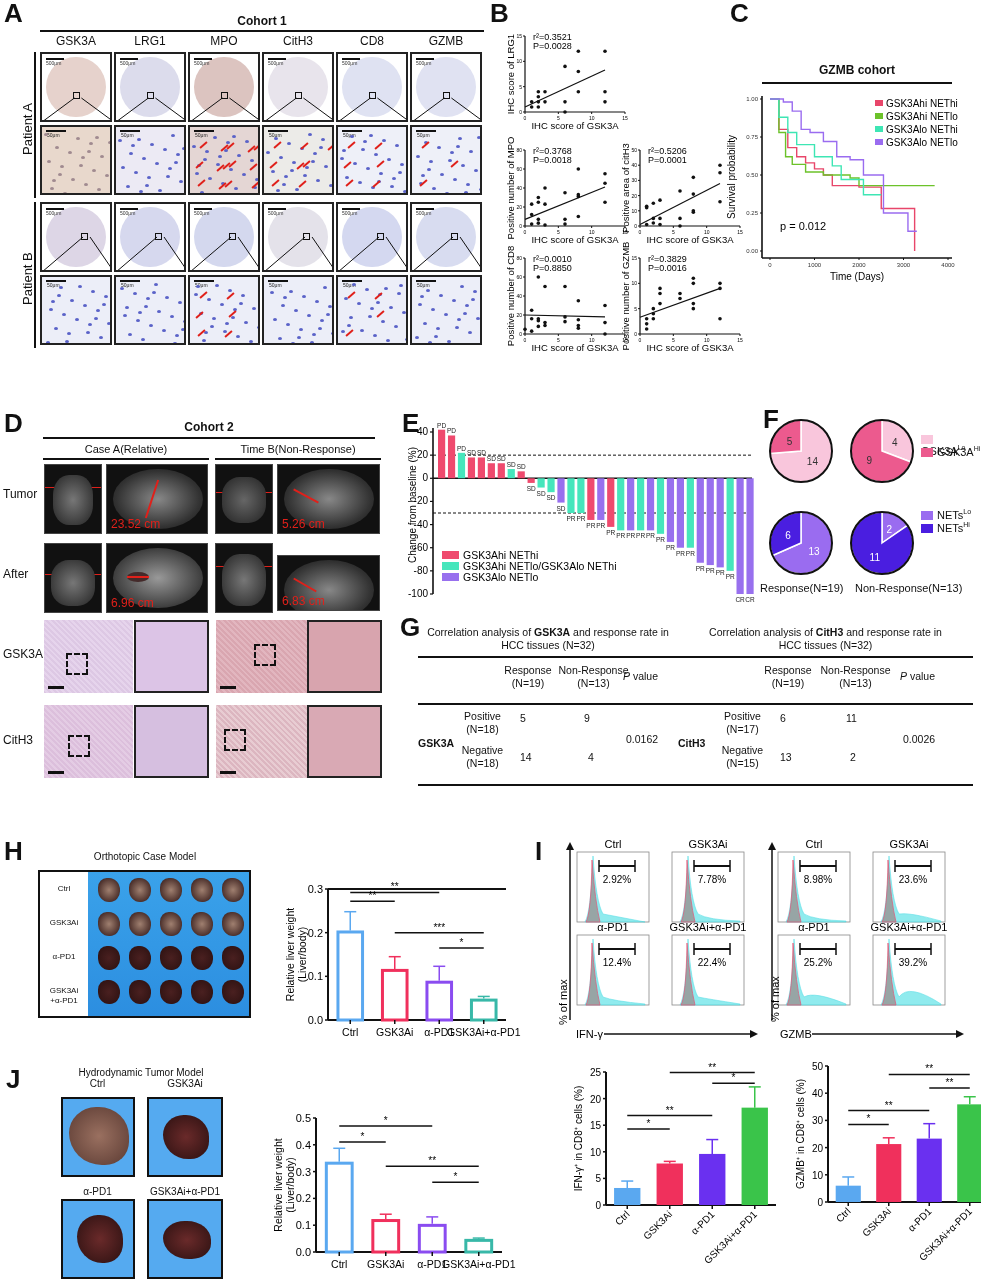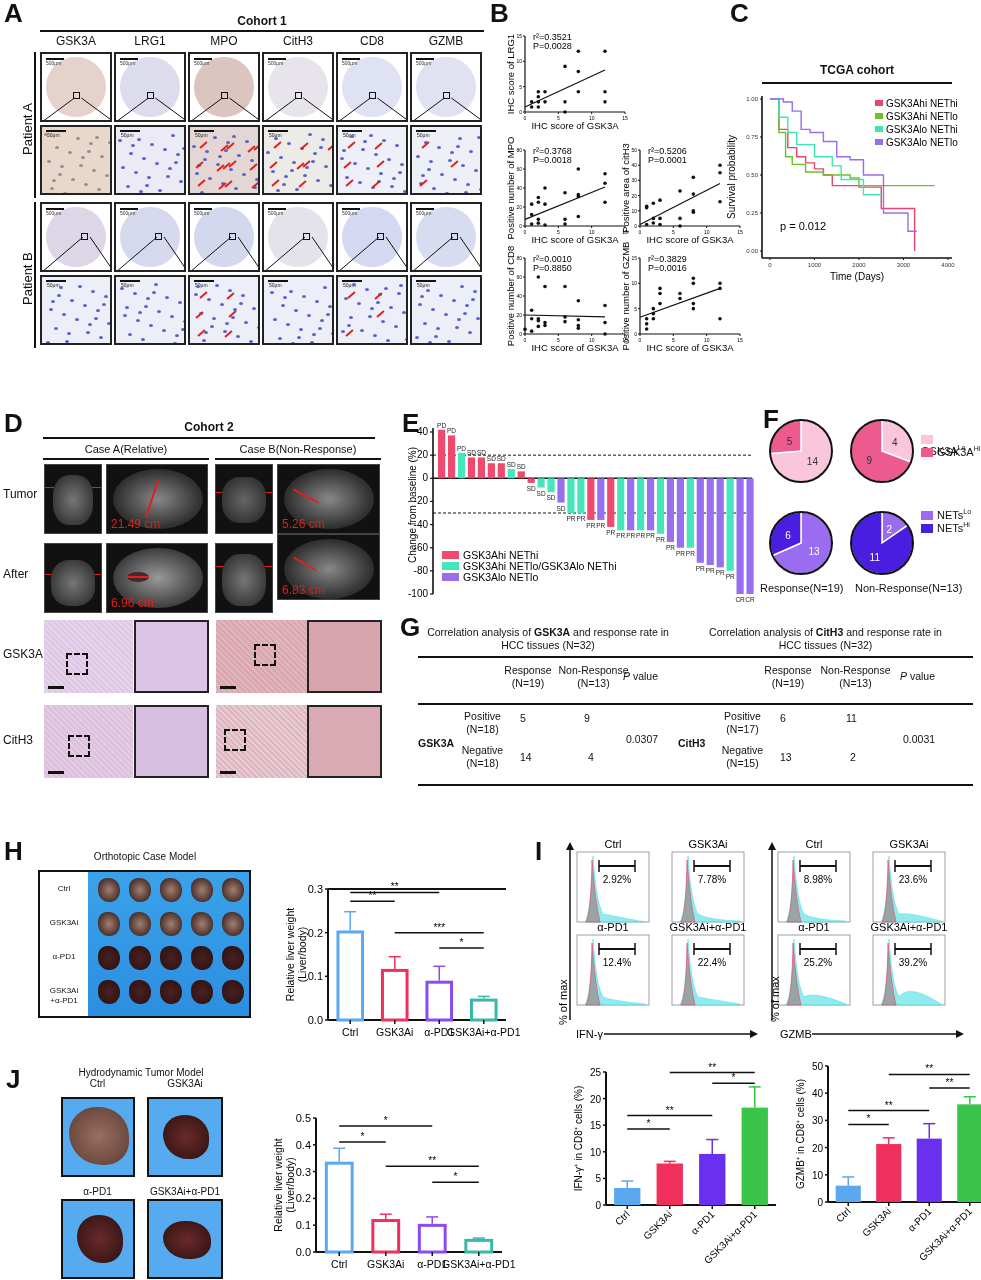--- a/index.html
+++ b/index.html
@@ -740,21 +740,21 @@
       <circle cx="720" cy="318.8" r="1.8" fill="#111"></circle>
       <line x1="640" y1="317.28" x2="720" y2="288.4" stroke="#111" stroke-width="1.2"></line>
       <text x="648" y="262" font-size="9" style="font-family:&quot;Liberation Sans&quot;,sans-serif">r²=0.3829</text>
       <text x="648" y="271" font-size="9" style="font-family:&quot;Liberation Sans&quot;,sans-serif">P=0.0016</text>
       <text x="690" y="351" font-size="9.5" text-anchor="middle" style="font-family:&quot;Liberation Sans&quot;,sans-serif">IHC score of GSK3A</text>
       <text x="0" y="0" font-size="9.5" text-anchor="middle" style="font-family:&quot;Liberation Sans&quot;,sans-serif" transform="translate(629,296) rotate(-90)">Positive number of GZMB</text>
     </g>
   </svg>
 
 <div class="plabel" style="left:730px;top:-2px">C</div>
-<div class="abs bold t12 ctr" style="left:762px;top:63px;width:190px">TCGA cohort</div>
+<div class="abs bold t12 ctr" style="left:762px;top:63px;width:190px">GZMB cohort</div>
 <div class="hline" style="left:762px;top:82px;width:190px;height:1.5px"></div>
 <svg id="c-svg" style="left:0;top:0" width="981" height="320">
     <line x1="762" y1="96" x2="762" y2="258" stroke="#111" stroke-width="1.6"></line>
     <line x1="762" y1="258" x2="952" y2="258" stroke="#111" stroke-width="1.6"></line>
     <line x1="760" y1="99" x2="762" y2="99" stroke="#111"></line>
     <text x="758" y="101" font-size="6" text-anchor="end" style="font-family:&quot;Liberation Sans&quot;,sans-serif" fill="#333">1.00</text>
     <line x1="760" y1="137" x2="762" y2="137" stroke="#111"></line>
     <text x="758" y="139" font-size="6" text-anchor="end" style="font-family:&quot;Liberation Sans&quot;,sans-serif" fill="#333">0.75</text>
     <line x1="760" y1="175" x2="762" y2="175" stroke="#111"></line>
     <text x="758" y="177" font-size="6" text-anchor="end" style="font-family:&quot;Liberation Sans&quot;,sans-serif" fill="#333">0.50</text>
@@ -786,36 +786,36 @@
     <text x="886" y="133" font-size="10" style="font-family:&quot;Liberation Sans&quot;,sans-serif">GSK3Alo  NEThi</text>
     <rect x="875" y="139" width="8" height="6" fill="#9a6cf0"></rect>
     <text x="886" y="146" font-size="10" style="font-family:&quot;Liberation Sans&quot;,sans-serif">GSK3Alo  NETlo</text>
     <text x="780" y="230" font-size="11" style="font-family:&quot;Liberation Sans&quot;,sans-serif">p = 0.012</text>
   </svg>
 
 <div class="plabel" style="left:4px;top:408px">D</div>
 <div class="abs bold t12 ctr" style="left:43px;top:420px;width:332px">Cohort 2</div>
 <div class="hline" style="left:43px;top:437px;width:332px"></div>
 <div class="abs t11 ctr" style="left:43px;top:443px;width:166px">Case A(Relative)</div>
-<div class="abs t11 ctr" style="left:215px;top:443px;width:166px">Case B(Non-Response)</div>
+<div class="abs t11 ctr" style="left:215px;top:443px;width:166px">Time B(Non-Response)</div>
 <div class="hline" style="left:43px;top:458px;width:166px;height:1.5px"></div>
 <div class="hline" style="left:215px;top:458px;width:166px;height:1.5px"></div>
 <div class="abs t12" style="left:3px;top:487px">Tumor</div>
 <div class="abs t12" style="left:3px;top:567px">After</div>
 <div class="abs t12" style="left:3px;top:647px">GSK3A</div>
 <div class="abs t12" style="left:3px;top:733px">CitH3</div>
 
 <div class="mri" style="left:44px;top:464px;width:58px;height:70px">
     <div style="position:absolute;left:0;right:0;top:22px;height:1px;background:#e0201a"></div>
     <div style="position:absolute;left:8px;top:10px;width:40px;height:50px;border-radius:40%;background:radial-gradient(#777,#222)"></div>
   </div>
 <div class="mri" style="left:106px;top:464px;width:102px;height:70px">
     <div style="position:absolute;left:6px;top:4px;width:90px;height:60px;border-radius:50%;background:radial-gradient(#888,#333 65%,#111)"></div>
     <div style="position:absolute;left:44px;top:14px;width:2px;height:40px;background:#e0201a;transform:rotate(18deg)"></div>
-    <span class="red">21.49 cm</span>
+    <span class="red">23.52 cm</span>
   </div>
 <div class="mri" style="left:215px;top:464px;width:58px;height:70px">
     <div style="position:absolute;left:0;right:0;top:27px;height:1px;background:#e0201a"></div>
     <div style="position:absolute;left:6px;top:12px;width:44px;height:46px;border-radius:40%;background:radial-gradient(#666,#222)"></div>
   </div>
 <div class="mri" style="left:277px;top:464px;width:103px;height:70px">
     <div style="position:absolute;left:6px;top:4px;width:90px;height:60px;border-radius:50%;background:radial-gradient(#888,#333 65%,#111)"></div>
     <div style="position:absolute;left:14px;top:30px;width:28px;height:2px;background:#e0201a;transform:rotate(28deg)"></div>
     <span class="red">5.26 cm</span>
   </div>
@@ -827,21 +827,21 @@
 <div class="mri" style="left:106px;top:543px;width:102px;height:70px">
     <div style="position:absolute;left:6px;top:4px;width:90px;height:60px;border-radius:50%;background:radial-gradient(#999,#444 65%,#111)"></div>
     <div style="position:absolute;left:20px;top:28px;width:22px;height:10px;border-radius:50%;background:#442a2a"></div>
     <div style="position:absolute;left:20px;top:32px;width:22px;height:2px;background:#e0201a"></div>
     <span class="red">6.96 cm</span>
   </div>
 <div class="mri" style="left:215px;top:543px;width:58px;height:70px">
     <div style="position:absolute;left:0;right:0;top:22px;height:1px;background:#e0201a"></div>
     <div style="position:absolute;left:6px;top:10px;width:44px;height:52px;border-radius:40%;background:radial-gradient(#777,#222)"></div>
   </div>
-<div class="mri" style="left:277px;top:534px;width:103px;height:66px">
+<div class="mri" style="left:277px;top:555px;width:103px;height:56px">
     <div style="position:absolute;left:6px;top:4px;width:90px;height:60px;border-radius:50%;background:radial-gradient(#888,#333 65%,#111)"></div>
     <div style="position:absolute;left:14px;top:28px;width:26px;height:2px;background:#e0201a;transform:rotate(30deg)"></div>
     <span class="red">6.83 cm</span>
   </div>
 
 <div class="abs" style="left:44px;top:620px;width:89px;height:73px;background:repeating-linear-gradient(45deg,#ddc8e4 0 2px,#e6d4ec 2px 4px)">
     <div style="position:absolute;left:22px;top:33px;width:22px;height:22px;border:2px dashed #111;border-width:2px"></div>
     <div style="position:absolute;left:4px;top:66px;width:16px;height:3px;background:#111"></div>
   </div>
 <div class="abs" style="left:134px;top:620px;width:75px;height:73px;border:2px solid #222;background:#dcc4e6"></div>
@@ -1001,21 +1001,21 @@
       <div style="position: absolute; left: 0px; top: 77px; width: 100%; height: 2px; background: rgb(17, 17, 17);"></div>
       <div style="position: absolute; left: 0px; top: 111px; font-weight: bold;">GSK3A</div>
       <div style="position: absolute; left: 42px; top: 84px; text-align: center; width: 45px;">Positive</div>
       <div style="position: absolute; left: 42px; top: 97px; text-align: center; width: 45px;">(N=18)</div>
       <div style="position: absolute; left: 42px; top: 118px; text-align: center; width: 45px;">Negative</div>
       <div style="position: absolute; left: 42px; top: 131px; text-align: center; width: 45px;">(N=18)</div>
       <div style="position: absolute; left: 102px; top: 86px;">5</div>
       <div style="position: absolute; left: 102px; top: 125px;">14</div>
       <div style="position: absolute; left: 166px; top: 86px;">9</div>
       <div style="position: absolute; left: 170px; top: 125px;">4</div>
-      <div style="position: absolute; left: 208px; top: 107px;">0.0307</div>
+      <div style="position: absolute; left: 208px; top: 107px;">0.0162</div>
       <div style="position: absolute; left: 0px; top: 158px; width: 100%; height: 2px; background: rgb(17, 17, 17);"></div>
     </div>
     <div style="position: absolute; left: 678px; top: 626px; width: 295px; font-size: 10.5px; line-height: 13px;">
       <div style="text-align: center;"><span>Correlation analysis of </span><b>CitH3</b><span> and response rate in</span></div>
       <div style="text-align: center;">HCC tissues (N=32)</div>
       <div style="position: absolute; left: 0px; top: 30px; width: 100%; height: 2px; background: rgb(17, 17, 17);"></div>
       <div style="position: absolute; left: 80px; top: 38px; text-align: center; width: 60px;">Response</div>
       <div style="position: absolute; left: 80px; top: 51px; text-align: center; width: 60px;">(N=19)</div>
       <div style="position: absolute; left: 140px; top: 38px; text-align: center; width: 75px;">Non-Response</div>
       <div style="position: absolute; left: 140px; top: 51px; text-align: center; width: 75px;">(N=13)</div>
@@ -1023,21 +1023,21 @@
       <div style="position: absolute; left: 0px; top: 77px; width: 100%; height: 2px; background: rgb(17, 17, 17);"></div>
       <div style="position: absolute; left: 0px; top: 111px; font-weight: bold;">CitH3</div>
       <div style="position: absolute; left: 42px; top: 84px; text-align: center; width: 45px;">Positive</div>
       <div style="position: absolute; left: 42px; top: 97px; text-align: center; width: 45px;">(N=17)</div>
       <div style="position: absolute; left: 42px; top: 118px; text-align: center; width: 45px;">Negative</div>
       <div style="position: absolute; left: 42px; top: 131px; text-align: center; width: 45px;">(N=15)</div>
       <div style="position: absolute; left: 102px; top: 86px;">6</div>
       <div style="position: absolute; left: 102px; top: 125px;">13</div>
       <div style="position: absolute; left: 168px; top: 86px;">11</div>
       <div style="position: absolute; left: 172px; top: 125px;">2</div>
-      <div style="position: absolute; left: 225px; top: 107px;">0.0031</div>
+      <div style="position: absolute; left: 225px; top: 107px;">0.0026</div>
       <div style="position: absolute; left: 0px; top: 158px; width: 100%; height: 2px; background: rgb(17, 17, 17);"></div>
     </div>
   </div>
 
 <div class="plabel" style="left:4px;top:836px">H</div>
 <div class="abs t10 ctr" style="left:40px;top:851px;width:210px">Orthotopic Case Model</div>
 <div class="abs" style="left:38px;top:870px;width:213px;height:148px;border:2px solid #111;background:#fff">
   <div style="position:absolute;left:48px;top:0;right:0;bottom:0;background:linear-gradient(#3aa2ea,#2c8ee0)"></div>
   <div id="h-photo">
       <div style="position: absolute; left: 0px; top: 12px; width: 48px; text-align: center; font-size: 8px; white-space: pre-line; line-height: 10px;">Ctrl</div>

